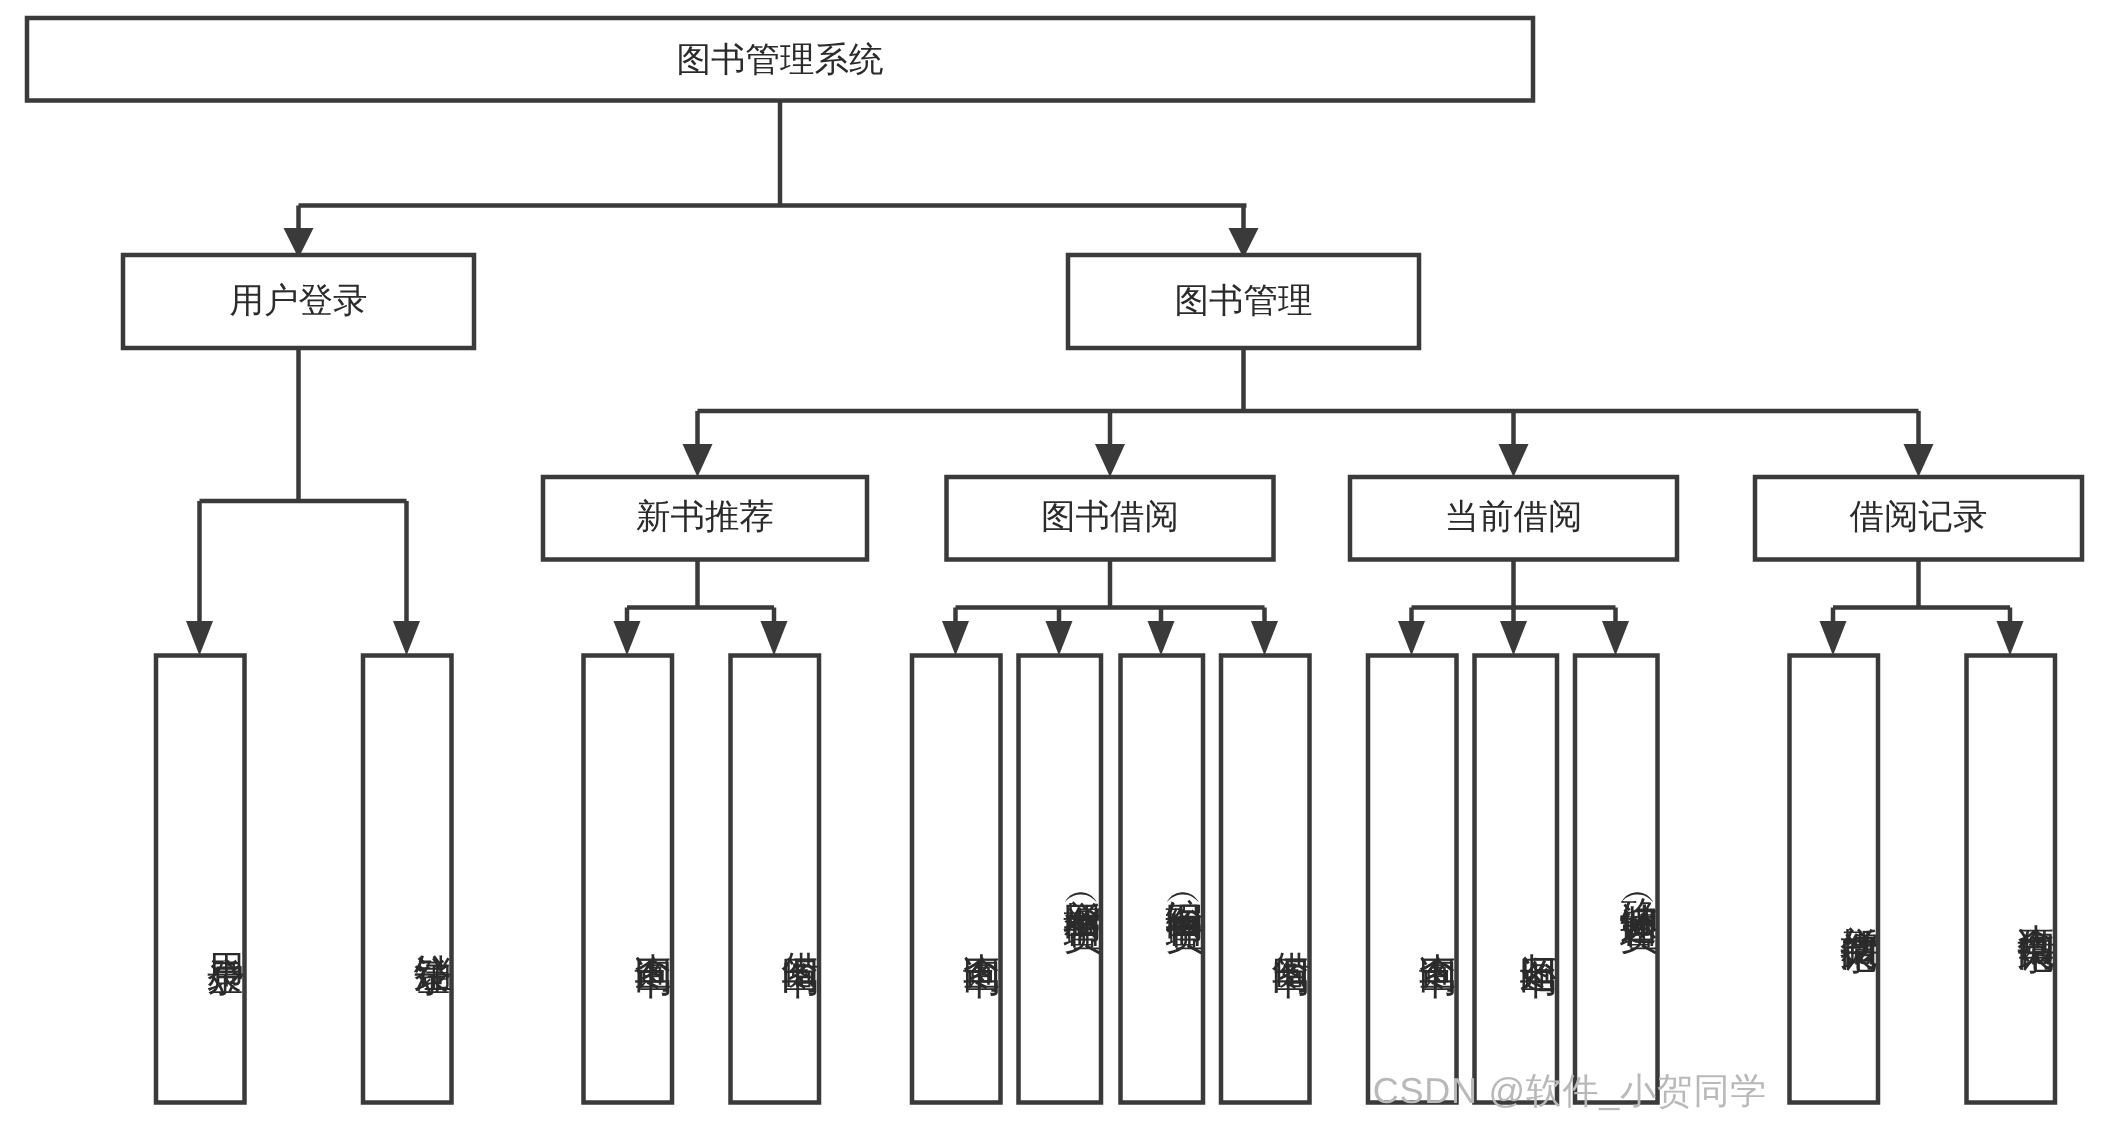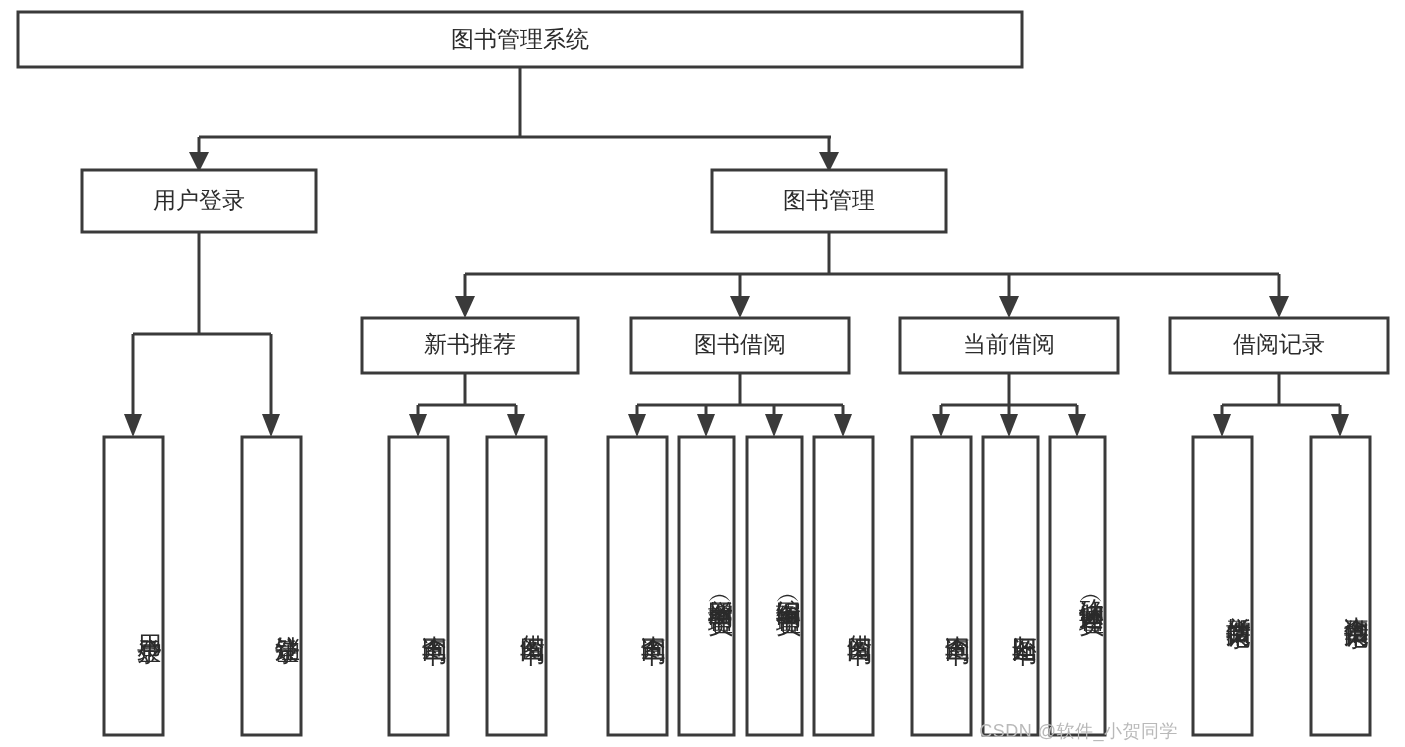--- a/index.html
+++ b/index.html
@@ -65,21 +65,21 @@
   }
   .leaf-hit {
     position: absolute;
     background: transparent;
   }
   #watermark {
     position: absolute;
     right: 6px;
     bottom: 4px;
     font-family: "Liberation Sans", "DejaVu Sans", sans-serif;
-    font-size: 18px;
+    font-size: 24px;
     color: #b9b9b9;
     letter-spacing: 0.5px;
     white-space: nowrap;
     user-select: none;
   }
 </style>
 </head>
 <body>
 
 <div id="diagram-root">

